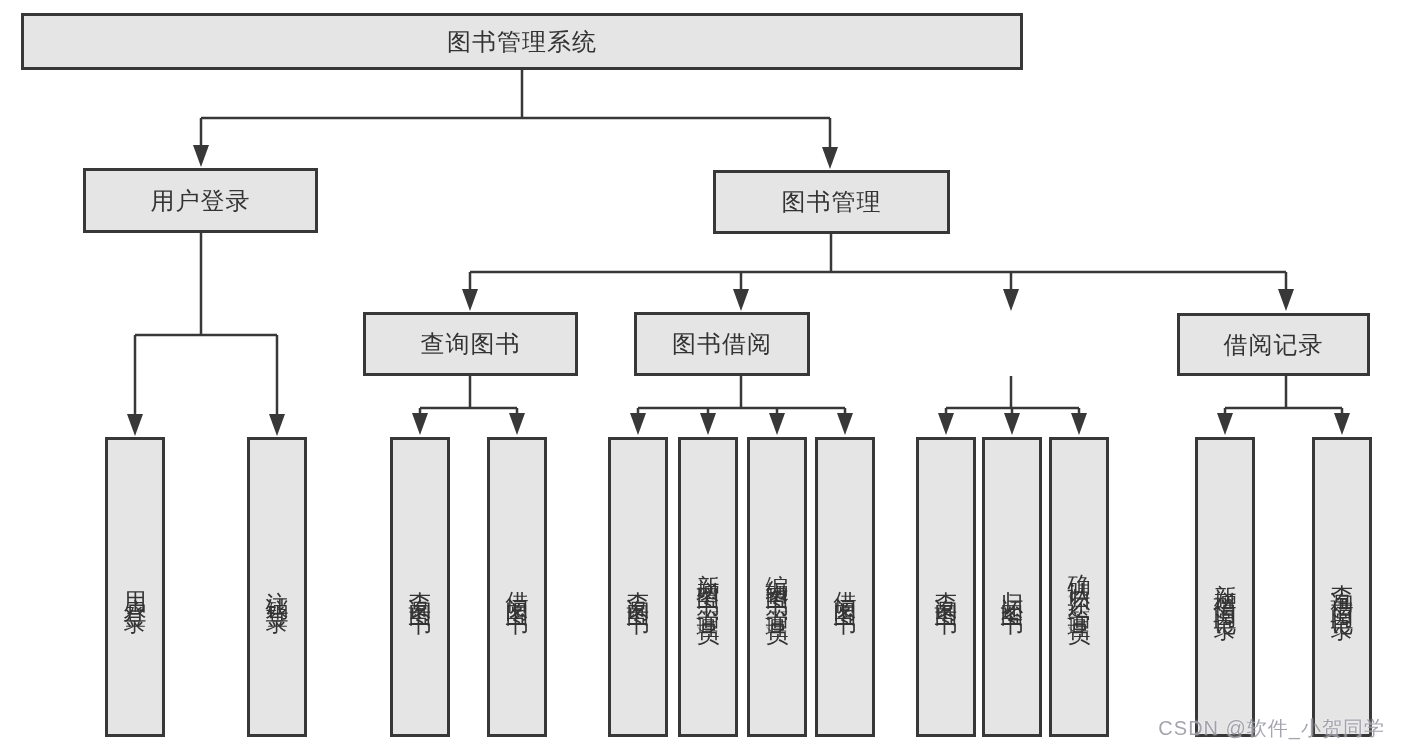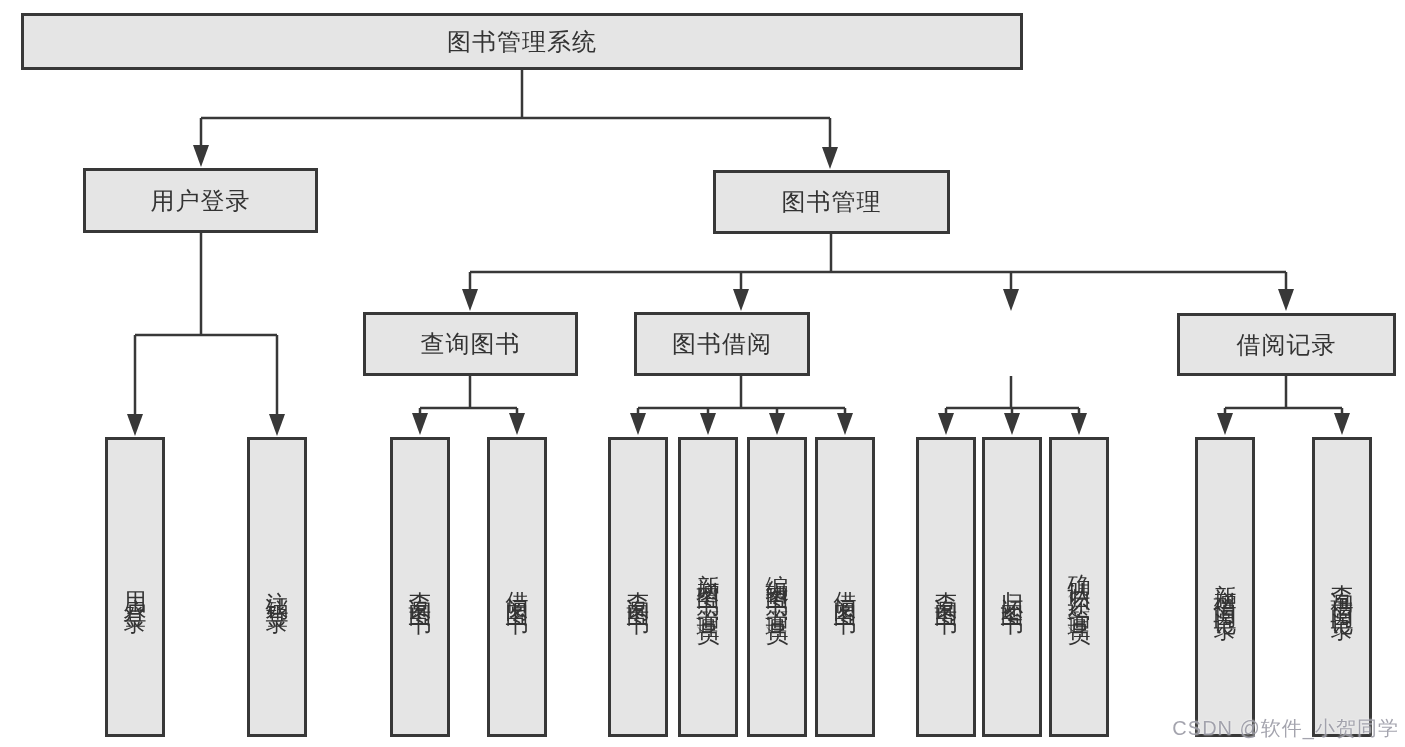--- a/index.html
+++ b/index.html
@@ -41,31 +41,31 @@
   }
   
   .n-root{left:21px;top:13px;width:1002px;height:57px;}
   
   .n-user-login{left:83px;top:168px;width:235px;height:65px;}
   .n-book-mgmt{left:713px;top:170px;width:237px;height:64px;}
   
   .n-new-book{left:363px;top:312px;width:215px;height:64px;}
   .n-borrow{left:634px;top:312px;width:176px;height:64px;}
   .n-current{left:901px;top:313px;width:220px;height:63px;}
-  .n-records{left:1177px;top:313px;width:219px;height:63px;}
+  .n-records{left:1177px;top:313px;width:193px;height:63px;}
   
   .lf{top:437px;width:60px;height:300px;}
   .l-a1{left:105px;}  .l-a2{left:247px;}
   .l-b1{left:390px;}  .l-b2{left:487px;}
   .l-c1{left:608px;}  .l-c2{left:678px;}  .l-c3{left:747px;}  .l-c4{left:815px;}
   .l-d1{left:916px;}  .l-d2{left:982px;}  .l-d3{left:1049px;}
   .l-e1{left:1195px;} .l-e2{left:1312px;}
   .watermark{
     position:absolute;
-    right:6px;bottom:5px;
+    right:20px;bottom:5px;
     font-size:20px;
     color:var(--watermark);
     opacity:.9;
     letter-spacing:1px;
     text-shadow:0 0 2px #ffffff;
     z-index:5;
     white-space:nowrap;
   }
 </style>
 </head>

